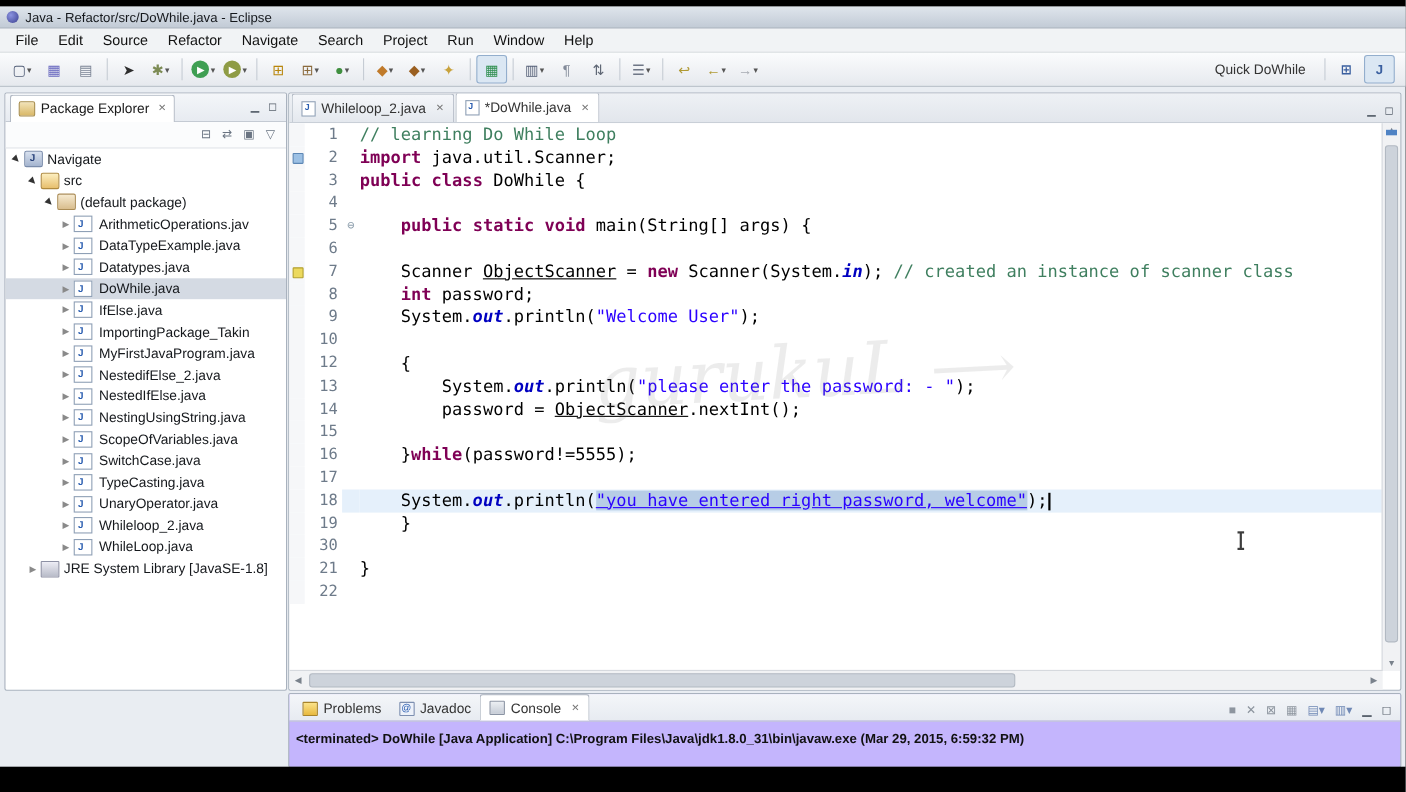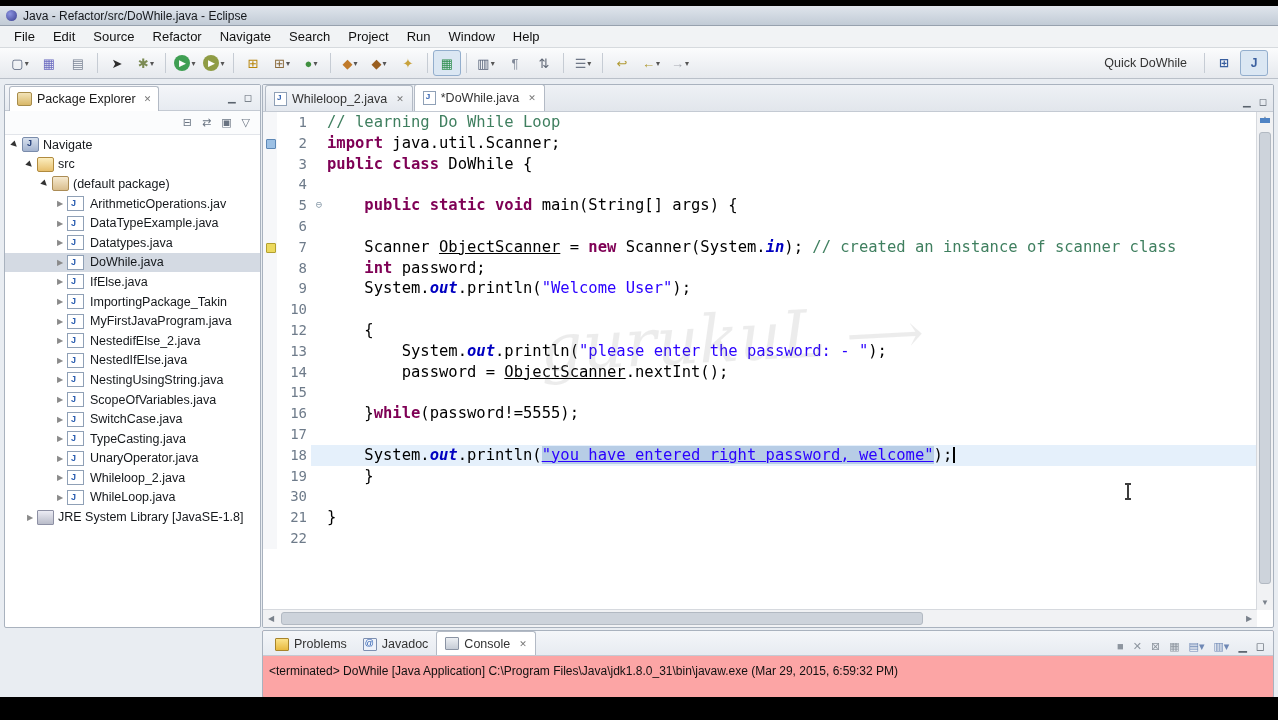--- a/index.html
+++ b/index.html
@@ -99,34 +99,34 @@
   .v-scroll{position:absolute;top:27px;right:0;width:16px;bottom:17px;background:#f1f2f4;border-left:1px solid #d6d9de;}
   .v-arrow{height:14px;text-align:center;font-size:8px;color:#7a828c;line-height:14px;}
   .v-thumb{position:absolute;left:2px;right:2px;top:20px;height:450px;background:#cdd3db;border:1px solid #b2b9c2;border-radius:3px;}
   .ov-marker{position:absolute;left:3px;right:3px;top:6px;height:5px;background:#4f83c4;}
   .h-scroll{position:absolute;left:0;right:16px;bottom:0;height:17px;background:#f1f2f4;border-top:1px solid #d6d9de;display:flex;align-items:center;}
   .h-arrow{width:16px;text-align:center;font-size:8px;color:#7a828c;flex:0 0 16px;}
   .h-thumb{height:11px;background:#cdd3db;border:1px solid #b2b9c2;border-radius:3px;flex:0 0 640px;margin:0 2px;}
   .h-space{flex:1 1 auto;}
 
   
-  .console{position:absolute;left:262px;right:4px;top:630px;height:66px;background:#fca5a5;
+  .console{position:absolute;left:262px;right:4px;top:630px;height:66px;background:#c4b5fd;
            border:1px solid #a9b2be;border-radius:2px;overflow:hidden;}
   .console-header{height:24px;background:linear-gradient(#f4f6f9,#e7ebf1);border-bottom:1px solid #c4cad3;
                   display:flex;align-items:flex-end;padding-left:4px;}
   .ctab{display:flex;align-items:center;gap:5px;height:22px;padding:0 8px;font-size:12.5px;color:#333;}
   .ctab.active{background:#fff;border:1px solid #b3bac5;border-bottom:none;border-radius:3px 3px 0 0;height:23px;}
   .cticon{width:12px;height:11px;position:relative;flex:0 0 12px;border-radius:1px;}
   .cticon.problems{background:linear-gradient(#fbe38a,#e8b93f);border:1px solid #a8842a;}
   .cticon.javadoc{background:#eef2fa;border:1px solid #7d8fb0;}
   .cticon.javadoc::after{content:"@";position:absolute;left:1px;top:-1px;font-size:9px;color:#2a5db0;}
   .cticon.console-icon{background:linear-gradient(#eceff3,#c6ccd6);border:1px solid #8a93a3;}
   .console-actions{margin-left:auto;display:flex;align-items:center;gap:9px;padding:0 8px 3px 0;font-size:11px;}
   .cabtn{line-height:1;}
-  .console-text{font-size:12px;color:#111;padding:8px 6px;white-space:nowrap;}
+  .console-text{font-size:12px;color:#111;padding:8px 6px;white-space:nowrap;font-weight:bold;}
 
   
   .watermark{position:absolute;left:540px;top:300px;font-size:66px;font-style:italic;color:#777;opacity:.13;
              transform:rotate(-3deg);font-family:"DejaVu Serif","Liberation Serif",serif;pointer-events:none;}
   .watermark .wm-arrow{font-size:54px;}
   .ibeam{position:absolute;left:1127px;top:484px;width:2px;height:15px;background:#3d3d3d;}
   .ibeam::before,.ibeam::after{content:"";position:absolute;left:-2px;width:6px;height:2px;background:#3d3d3d;}
   .ibeam::before{top:-1px;} .ibeam::after{bottom:-1px;}
 </style>
 </head>

